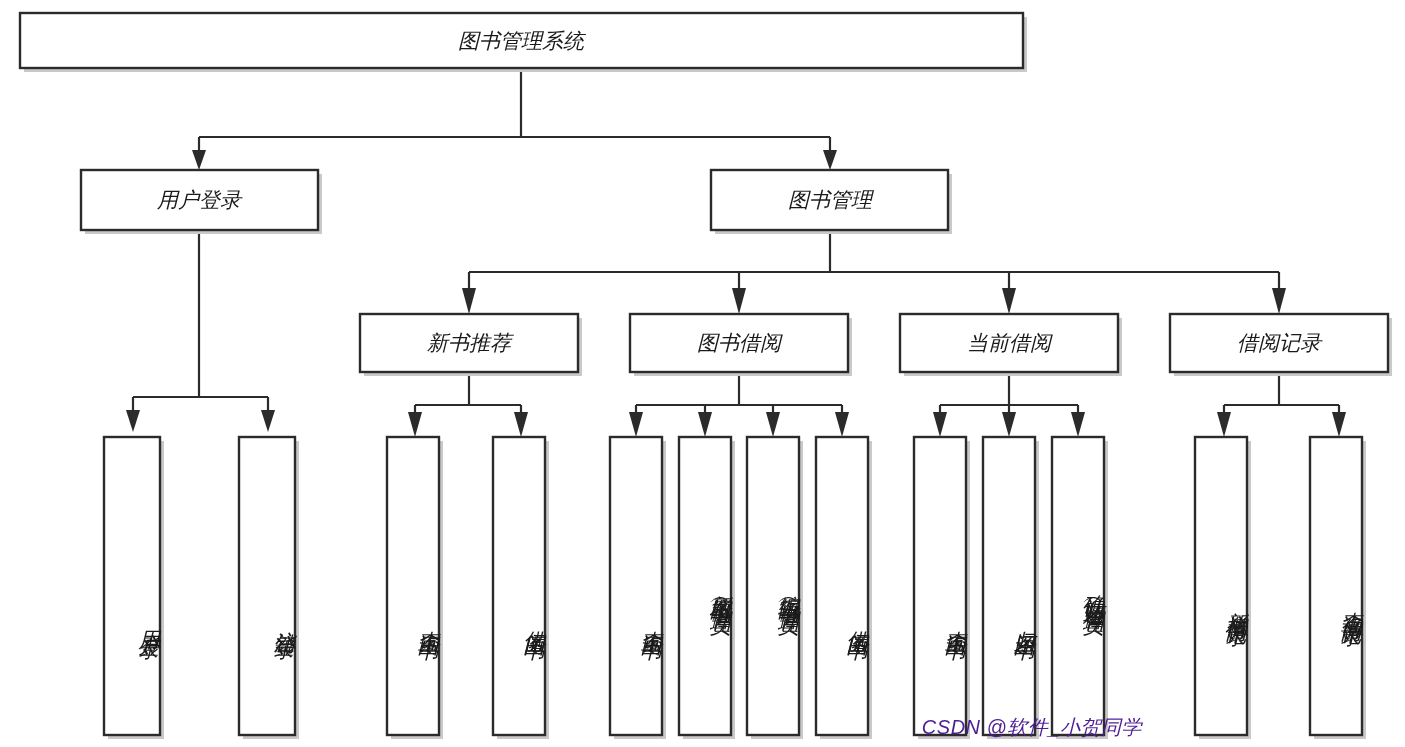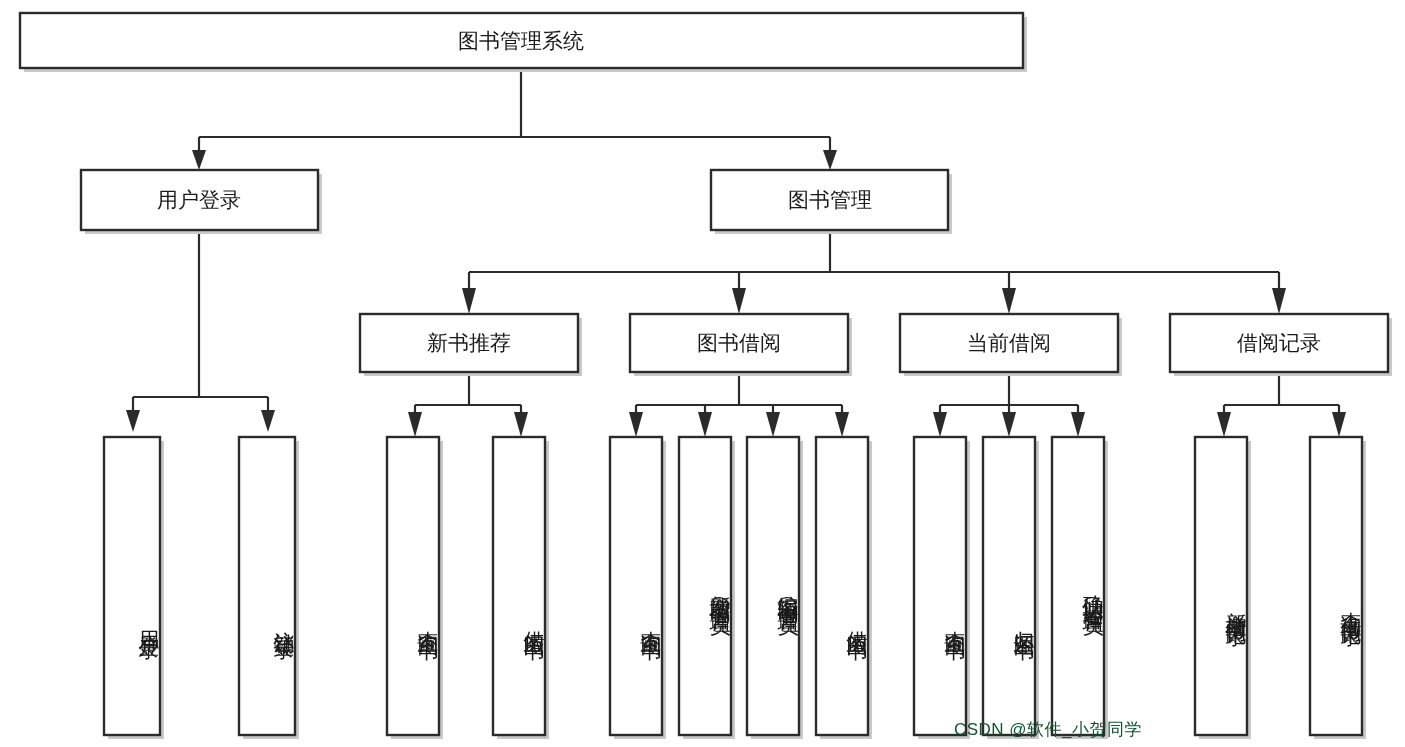--- a/index.html
+++ b/index.html
@@ -11,20 +11,21 @@
     width: 1405px;
     height: 747px;
     font-family: "Liberation Sans", "DejaVu Sans", sans-serif;
     overflow: hidden;
   }
   #diagram-root {
     position: relative;
     width: 1150px;
     height: 747px;
     background: #ffffff;
+    font-style: italic;
   }
   svg#flow {
     position: absolute;
     left: 0;
     top: 0;
     width: 1405px;
     height: 747px;
     display: block;
   }
   .node-rect {
@@ -66,22 +67,22 @@
     align-items: flex-start;
     justify-content: center;
     white-space: nowrap;
     pointer-events: none;
   }
   .watermark {
     position: absolute;
     right: 8px;
     bottom: 6px;
     font-family: "Liberation Sans", "DejaVu Sans", sans-serif;
-    font-size: 17px;
-    color: #14532d;
+    font-size: 20px;
+    color: #4c1d95;
     letter-spacing: 0.5px;
     white-space: nowrap;
   }
 </style>
 </head>
 <body>
 
 <div id="diagram-root">
 
   <svg id="flow" viewBox="0 0 1405 747">

